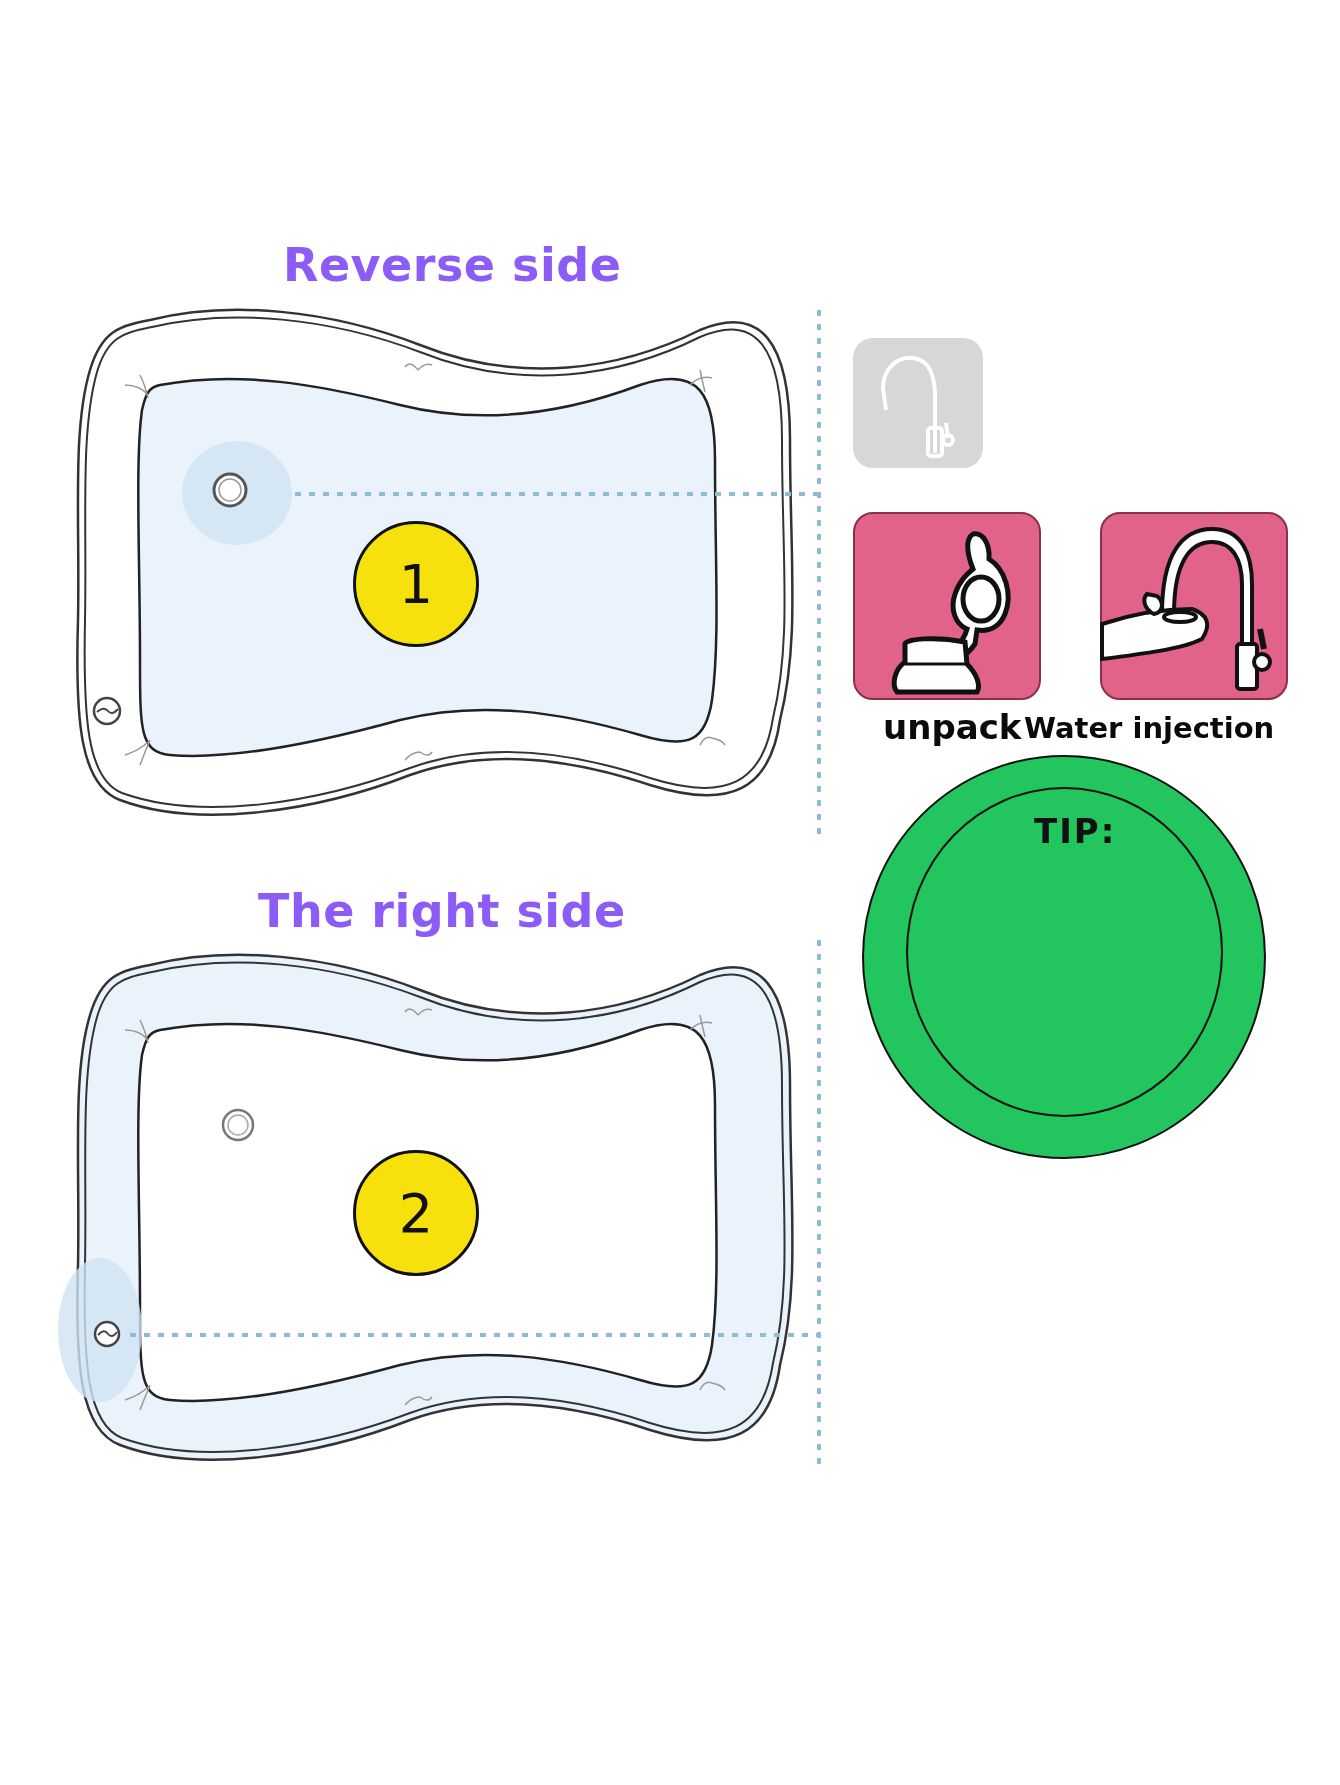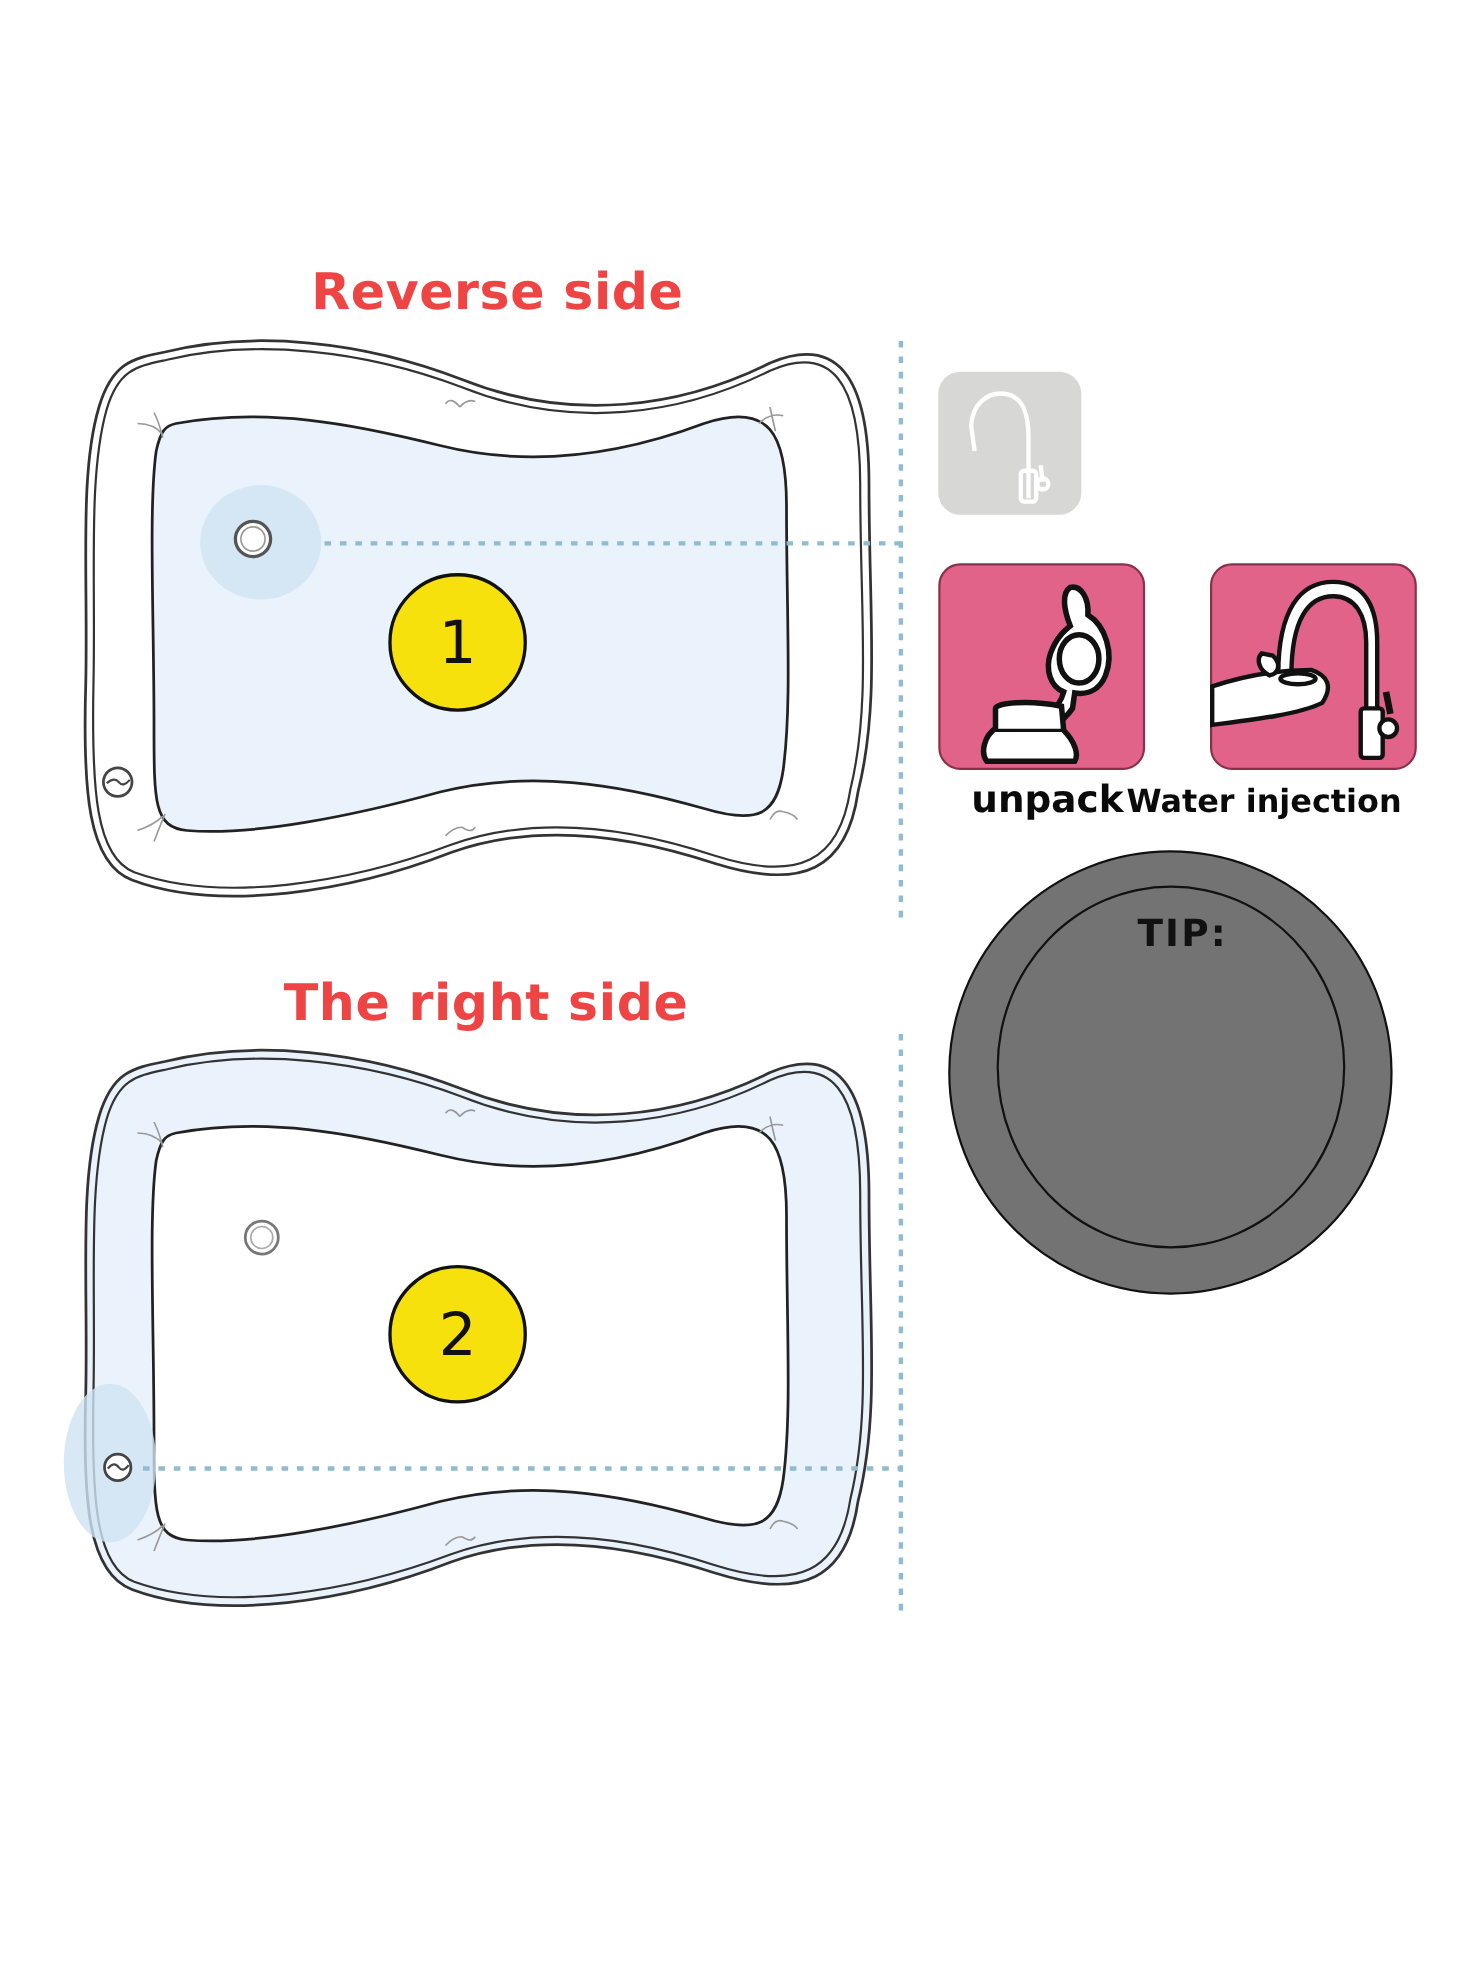--- a/index.html
+++ b/index.html
@@ -1,18 +1,18 @@
 <!DOCTYPE html>
 <html><head>
   <meta charset="utf-8">
   <style>
     html, body { margin: 0; padding: 0; background: #ffffff; }
     body { width: 1340px; height: 1785px; position: relative; overflow: hidden; font-family: "DejaVu Sans", sans-serif; }
     .abs { position: absolute; }
-    .heading { font-family: "DejaVu Sans", sans-serif; font-weight: bold; color: #ef4444; font-size: 46px; letter-spacing: 0.5px; white-space: nowrap; }
+    .heading { font-family: "DejaVu Sans", sans-serif; font-weight: bold; color: #8b5cf6; font-size: 46px; letter-spacing: 0.5px; white-space: nowrap; }
     .icon-label { font-family: "DejaVu Sans", sans-serif; font-weight: bold; color: #0a0a0a; white-space: nowrap; }
     .tile { position: absolute; border-radius: 20px; box-sizing: border-box; }
     .tile-gray { background: #d7d7d5; }
     .tile-pink { background: #e2638a; border: 2px solid #8a3048; }
     .tip-title { font-family: "DejaVu Sans", sans-serif; font-weight: bold; font-size: 34px; color: #111; letter-spacing: 2px; }
     .tip-text { font-family: "DejaVu Sans", sans-serif; font-weight: bold; font-size: 23px; color: #111; line-height: 30px; white-space: pre; }
     svg { position: absolute; overflow: visible; }
   </style>
 </head>
 <body>
@@ -116,16 +116,16 @@
       <path d="M158,115 L162,135" stroke-width="6"></path>
       <circle cx="160" cy="148" r="8"></circle>
       <path d="M0,110 C30,100 60,95 90,95 C105,100 110,110 100,125 C80,135 40,140 0,145 Z"></path>
       <path d="M45,80 C40,85 42,95 52,100 C62,98 62,88 55,82 Z"></path>
       <ellipse cx="78" cy="103" rx="16" ry="5"></ellipse>
     </g>
   </svg>
 </div>
 <div class="abs icon-label" style="left:1024px; top:711px; font-size:29px;">Water injection</div>
 
-<div class="abs" style="left:862px; top:773px; width:404px; height:404px; border-radius:50%; background:#737373; border:2.5px solid #111; box-sizing:border-box;">
+<div class="abs" style="left:862px; top:755px; width:404px; height:404px; border-radius:50%; background:#22c55e; border:2.5px solid #111; box-sizing:border-box;">
   <div class="abs" style="left:42px; top:30px; width:317px; height:330px; border-radius:50%; border:2.5px solid #111; box-sizing:border-box;"></div>
   <div class="abs tip-title" style="left:170px; top:54px;">TIP:</div>
 </div>
 
 </body></html>

